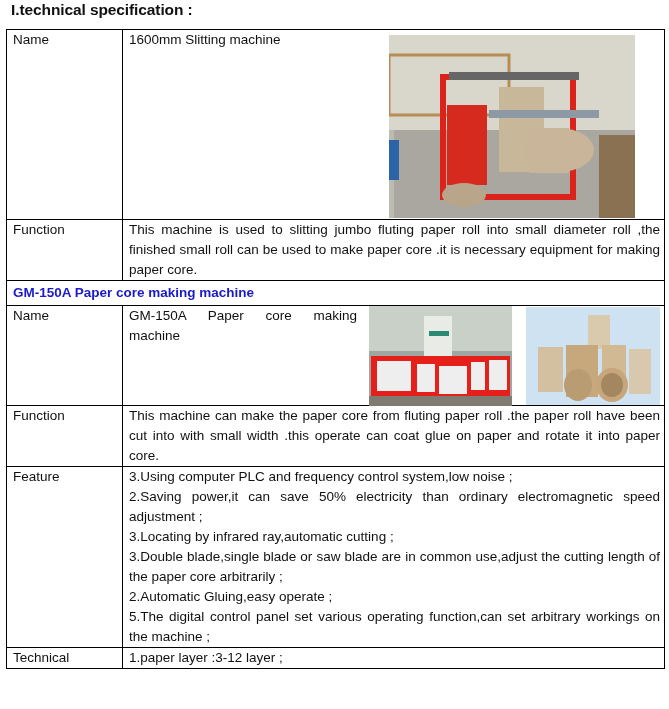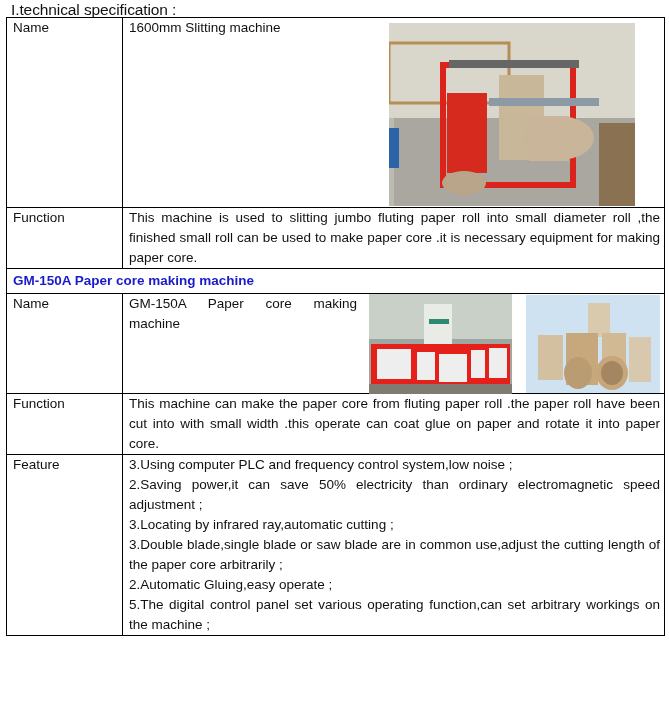--- a/index.html
+++ b/index.html
@@ -1,19 +1,19 @@
 <!DOCTYPE html>
 <html><head>
 <meta charset="utf-8">
 <style>
   html, body { margin:0; padding:0; background:#ffffff; }
   body { width:669px; height:709px; position:relative; overflow:hidden;
          font-family:"Liberation Sans", sans-serif; color:#111; }
-  .heading { position:absolute; left:11px; top:1px; font-size:15.5px; font-weight:normal; letter-spacing:-0.1px; }
-  table.spec { position:absolute; left:6px; top:17px; width:658px; border-collapse:collapse; table-layout:fixed; }
+  .heading { position:absolute; left:11px; top:1px; font-size:15.5px; font-weight:bold; letter-spacing:-0.1px; }
+  table.spec { position:absolute; left:6px; top:29px; width:658px; border-collapse:collapse; table-layout:fixed; }
   table.spec td { border:1.5px solid #000; vertical-align:top; font-size:13.5px; line-height:20px; padding:0 4px 0 6px; }
   col.c1 { width:116px; }
   col.c2 { width:542px; }
   .just { text-align:justify; }
   .sub-heading { color:#1a1ac8; font-weight:bold; font-size:14px; padding:2px 6px !important; height:18px; }
   .name-cell { position:relative;margin-top:36px; }
   .img { position:absolute; overflow:hidden; }
   .svgwrap svg { display:block; }
 </style>
 </head>
@@ -100,14 +100,18 @@
     <td>Feature</td>
     <td>
       <div class="just">3.Using computer PLC and frequency control system,low noise ;</div>
       <div class="just">2.Saving power,it can save 50% electricity than ordinary electromagnetic speed adjustment ;</div>
       <div class="just">3.Locating by infrared ray,automatic cutting ;</div>
       <div class="just">3.Double blade,single blade or saw blade are in common use,adjust the cutting length of the paper core arbitrarily ;</div>
       <div class="just">2.Automatic Gluing,easy operate ;</div>
       <div class="just">5.The digital control panel set various operating function,can set arbitrary workings on the machine ;</div>
     </td>
   </tr>
+  <tr style="height:20px">
+    <td>Technical</td>
+    <td>1.paper layer :3-12 layer ;</td>
+  </tr>
 </tbody>
   </table>
 
 </body></html>

